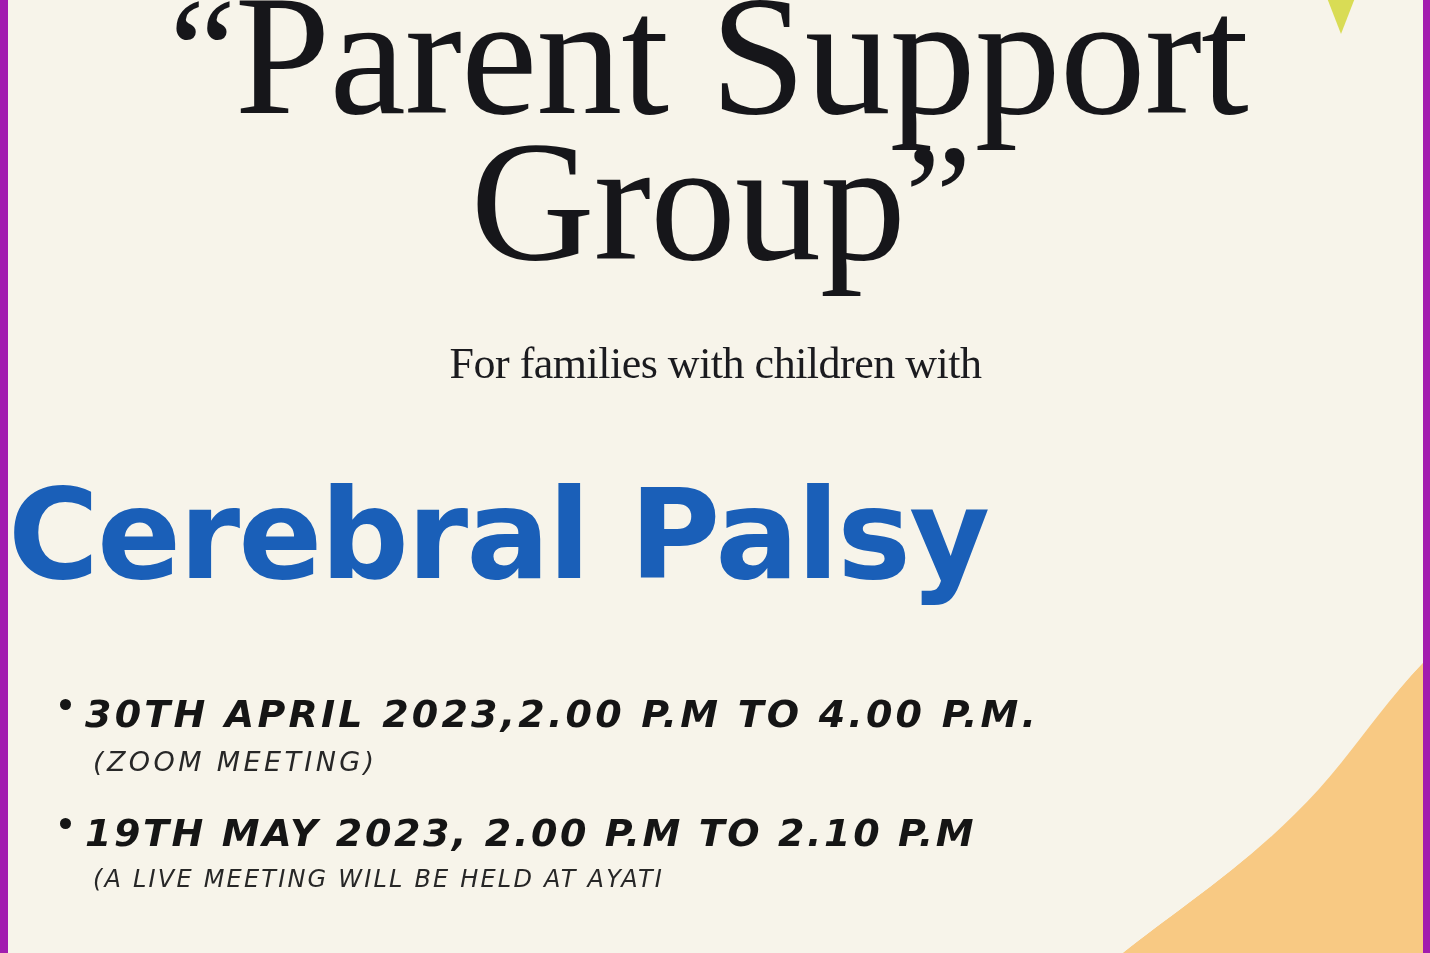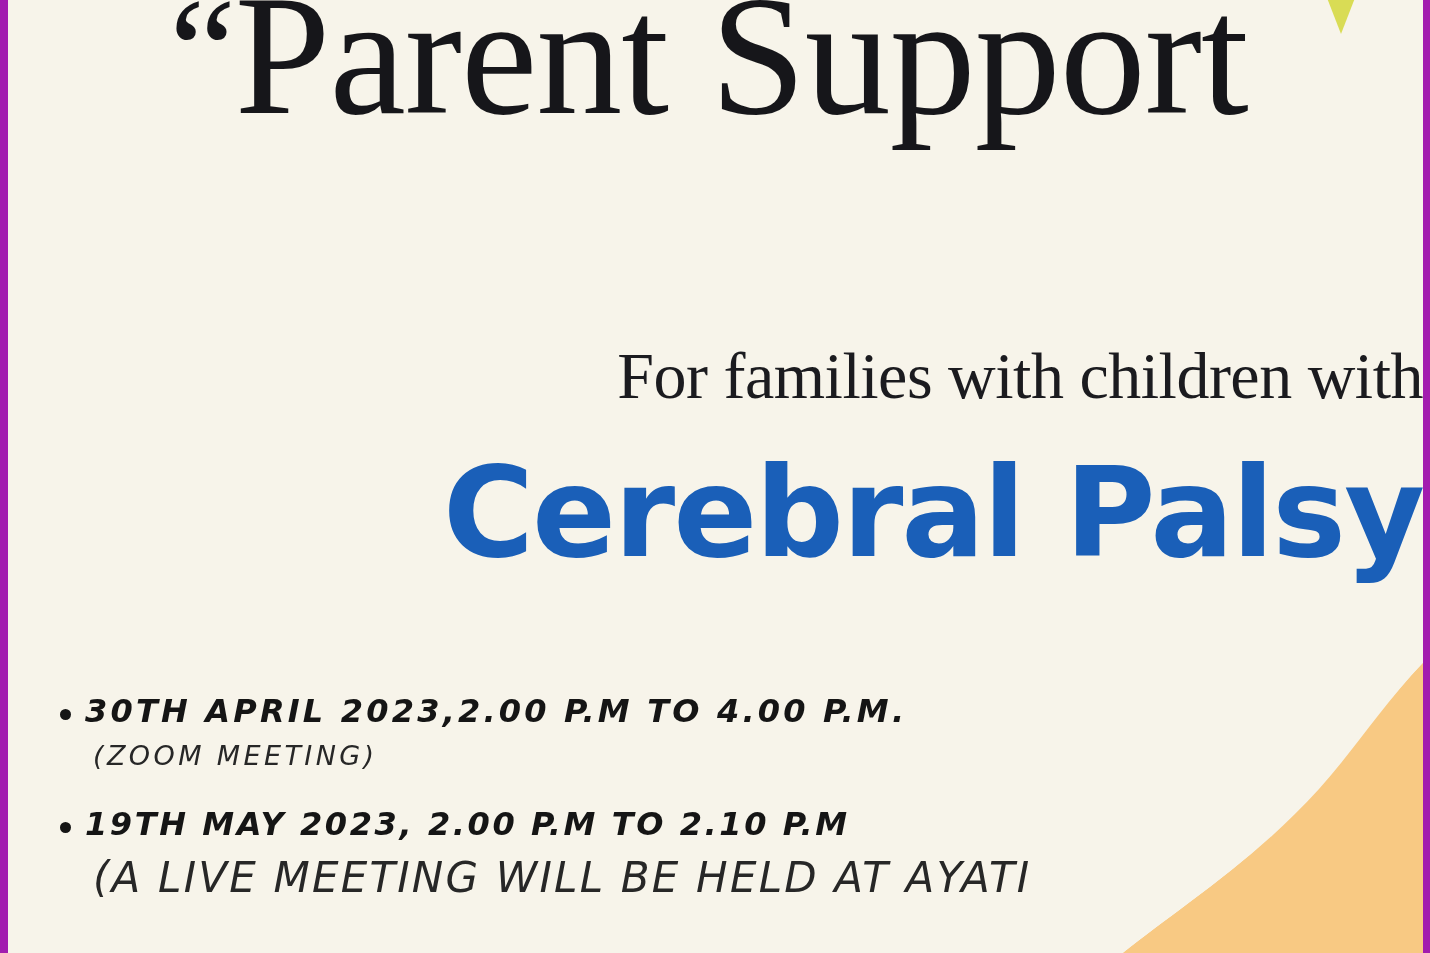--- a/index.html
+++ b/index.html
@@ -82,57 +82,57 @@
     font-size: 150px;
     vertical-align: top;
     line-height: 1;
   }
 
   .subtitle {
     position: absolute;
     left: 0;
     top: 338px;
     width: 1415px;
-    text-align: right;
+    text-align: center;
     font-family: "Liberation Serif", "DejaVu Serif", serif;
-    font-size: 66px;
+    font-size: 44px;
     font-weight: 400;
     color: #1b1b1f;
     letter-spacing: -0.5px;
   }
 
   .headline {
     position: absolute;
     left: 0;
-    top: 451px;
-    width: 1415px;
-    text-align: right;
+    top: 473px;
+    width: 1415px;
+    text-align: left;
     font-family: "DejaVu Sans", "Liberation Sans", sans-serif;
     font-size: 124px;
     font-weight: 700;
     color: #1a5fb8;
     letter-spacing: -2px;
     line-height: 1;
   }
 
   
   .events {
     position: absolute;
     left: 52px;
     top: 692px;
     width: 1340px;
   }
   .event-item { margin-bottom: 34px; }
   .event-main {
     display: flex;
-    align-items: flex-end;
+    align-items: center;
     font-family: "DejaVu Sans", "Liberation Sans", sans-serif;
     font-weight: 700;
     font-style: italic;
-    font-size: 32px;
+    font-size: 38px;
     color: #151515;
     letter-spacing: 3.2px;
     white-space: nowrap;
   }
   .bullet-dot {
     width: 11px;
     height: 11px;
     border-radius: 50%;
     background: #151515;
     margin-right: 14px;
@@ -145,37 +145,40 @@
     font-weight: 400;
     font-style: italic;
     font-size: 27px;
     color: #272727;
     letter-spacing: 3.4px;
     margin-left: 33px;
     margin-top: 10px;
     white-space: nowrap;
   }
   .event-item-2 .event-main { letter-spacing: 2.6px; }
-  .event-item-2 .event-sub  { letter-spacing: 2.2px; font-size: 42px; }
+  .event-item-2 .event-sub  { letter-spacing: 2.2px; font-size: 24px; }
 </style>
 </head>
 <body>
 
 <div id="poster">
   <div class="canvas">
 
     <div class="chevron-shape"></div>
 
     <svg class="peach-blob" viewBox="0 0 300 290" preserveAspectRatio="none">
       <path d="M300,0 C262,40 236,84 200,124 C160,168 114,204 68,238 C44,256 22,272 0,290 L300,290 Z" fill="#f8c983"></path>
     </svg>
 
     <div class="title-wrap">
       <div class="title-line title-line-1">
         <span class="q-open">“</span><span>Parent Support</span>
+      </div>
+      <div class="title-line title-line-2">
+        <span>Group</span><span class="q-close">”</span>
       </div>
     </div>
 
     <div class="subtitle">For families with children with</div>
 
     <div class="headline">Cerebral Palsy</div>
 
     <div class="events">
 
       <div class="event-item event-item-1">

